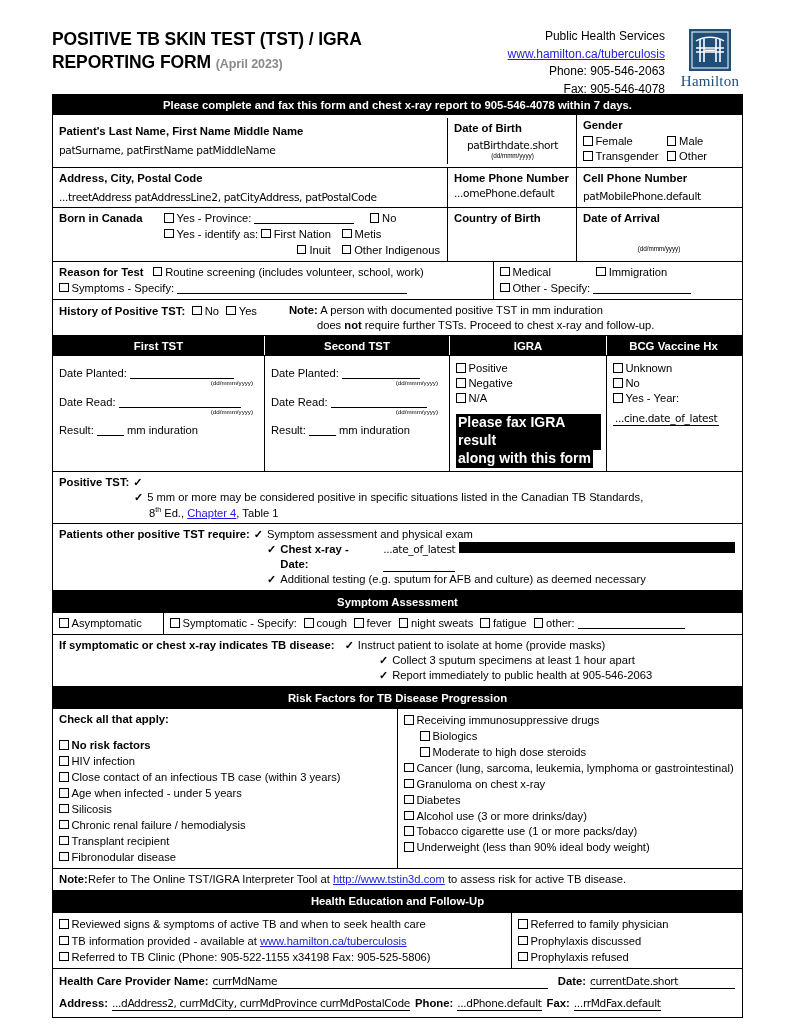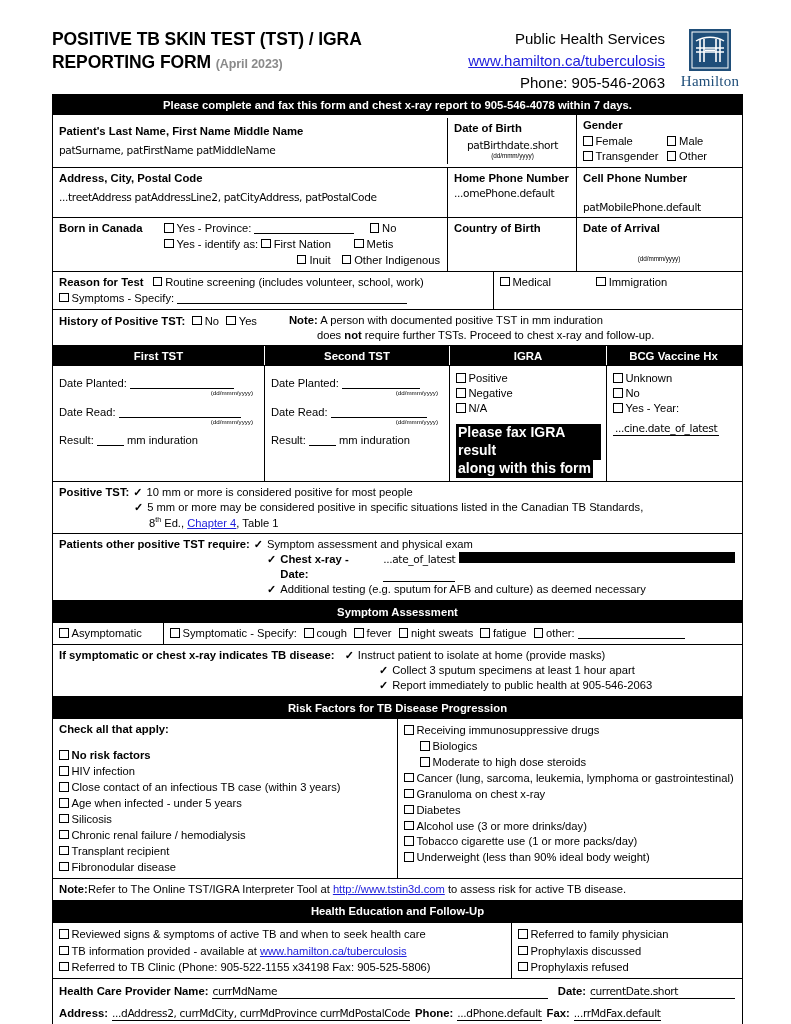--- a/index.html
+++ b/index.html
@@ -45,21 +45,21 @@
     color: #8a8a8a;
   }
   .header-right {
     display: flex;
     align-items: flex-start;
     gap: 12px;
     padding-top: 6px;
   }
   .contact {
     text-align: right;
-    font-size: 15px;
+    font-size: 12px;
     line-height: 1.47;
   }
   .contact a, .lnk {
     color: #1d1ddb;
     text-decoration: underline;
   }
   .logo-wrap {
     width: 66px;
     text-align: center;
   }
@@ -290,38 +290,38 @@
       <div class="cell c-name">
         <div class="lbl">Address, City, Postal Code</div>
         <div class="val" style="margin-top:4px">...treetAddress patAddressLine2, patCityAddress, patPostalCode</div>
       </div>
       <div class="cell c-dob">
         <div class="lbl">Home Phone Number</div>
         <div class="val">...omePhone.default</div>
       </div>
       <div class="cell c-gender">
         <div class="lbl">Cell Phone Number</div>
-        <div class="val" style="margin-top:14px">patMobilePhone.default</div>
+        <div class="val" style="margin-top:3px">patMobilePhone.default</div>
       </div>
     </div>
 
     <div class="row">
       <div class="cell c-born">
         <div style="display:flex">
           <div class="lbl" style="flex:none;width:105px">Born in Canada</div>
           <div style="flex:1">
             <div style="white-space:nowrap">
               <span><i class="cb"></i><span>Yes - Province:</span></span>
               <span class="ul" style="width:100px"></span>
               <span style="margin-left:12px"><i class="cb"></i><span>No</span></span>
             </div>
             <div style="white-space:nowrap;margin-top:1px">
               <span><i class="cb"></i><span>Yes - identify as:</span></span>
               <span><i class="cb"></i><span>First Nation</span></span>
-              <span style="margin-left:20px"><i class="cb"></i><span>Metis</span></span>
+              <span style="margin-left:8px"><i class="cb"></i><span>Metis</span></span>
             </div>
             <div style="white-space:nowrap;margin-top:1px;text-align:right;padding-right:2px">
               <span><i class="cb"></i><span>Inuit</span></span>
               <span style="margin-left:8px"><i class="cb"></i><span>Other Indigenous</span></span>
             </div>
           </div>
         </div>
       </div>
       <div class="cell c-cob">
         <div class="lbl">Country of Birth</div>
@@ -340,20 +340,24 @@
         </div>
         <div style="white-space:nowrap;margin-top:1px">
           <span><i class="cb"></i><span>Symptoms - Specify:</span></span>
           <span class="ul" style="width:230px"></span>
         </div>
       </div>
       <div class="cell c-reason-r">
         <div style="white-space:nowrap">
           <span><i class="cb"></i><span>Medical</span></span>
           <span style="margin-left:42px"><i class="cb"></i><span>Immigration</span></span>
+        </div>
+        <div style="white-space:nowrap;margin-top:1px">
+          <span><i class="cb"></i><span>Other - Specify:</span></span>
+          <span class="ul" style="width:98px"></span>
         </div>
       </div>
     </div>
 
     <div class="row">
       <div class="cell c-full">
         <div style="display:flex">
           <div style="flex:none;white-space:nowrap;padding-top:1px">
             <span class="lbl">History of Positive TST:</span>
             <span style="margin-left:4px"><i class="cb"></i><span>No</span></span>
@@ -427,21 +431,20 @@
         <div><i class="cb"></i><span>Yes - Year:</span></div>
         <div class="val" style="margin-top:5px;border-bottom:1.1px solid #000;display:inline-block;padding:0 2px">...cine.date_of_latest</div>
       </div>
     </div>
 
     <div class="row">
       <div class="cell c-full bullets">
         <div class="bl">
           <span class="lbl" style="flex:none">Positive TST:</span>
           <span class="ck">✓</span>
-          <span>10 mm or more is considered positive for most people</span>
         </div>
         <div class="bl" style="padding-left:75px">
           <span class="ck">✓</span>
           <span>5 mm or more may be considered positive in specific situations listed in the Canadian TB Standards,</span>
         </div>
         <div style="padding-left:90px">
           <span>8</span><sup style="font-size:7px">th</sup><span> Ed., </span><a href="#" class="lnk">Chapter 4</a><span>, Table 1</span>
         </div>
       </div>
     </div>

